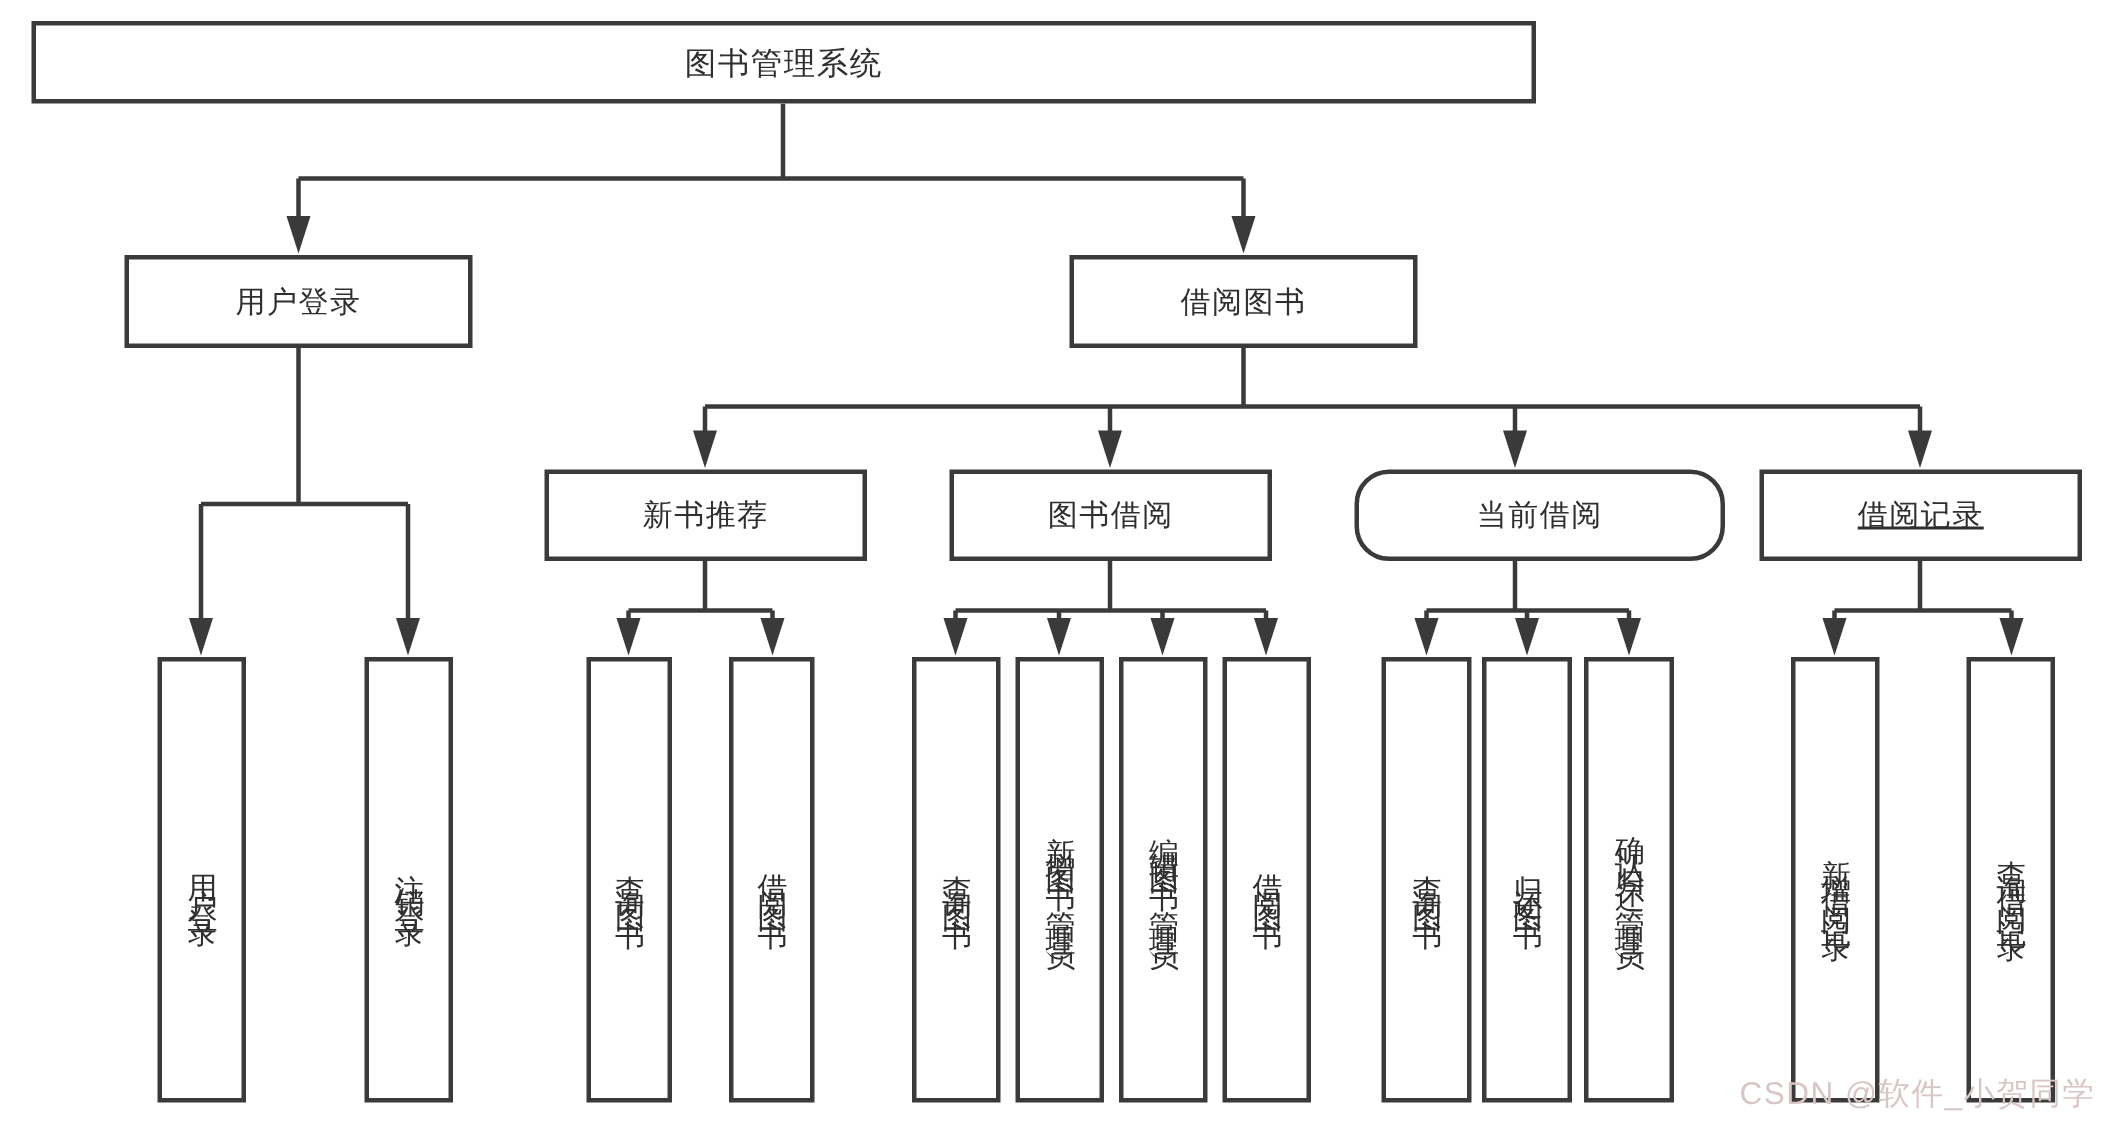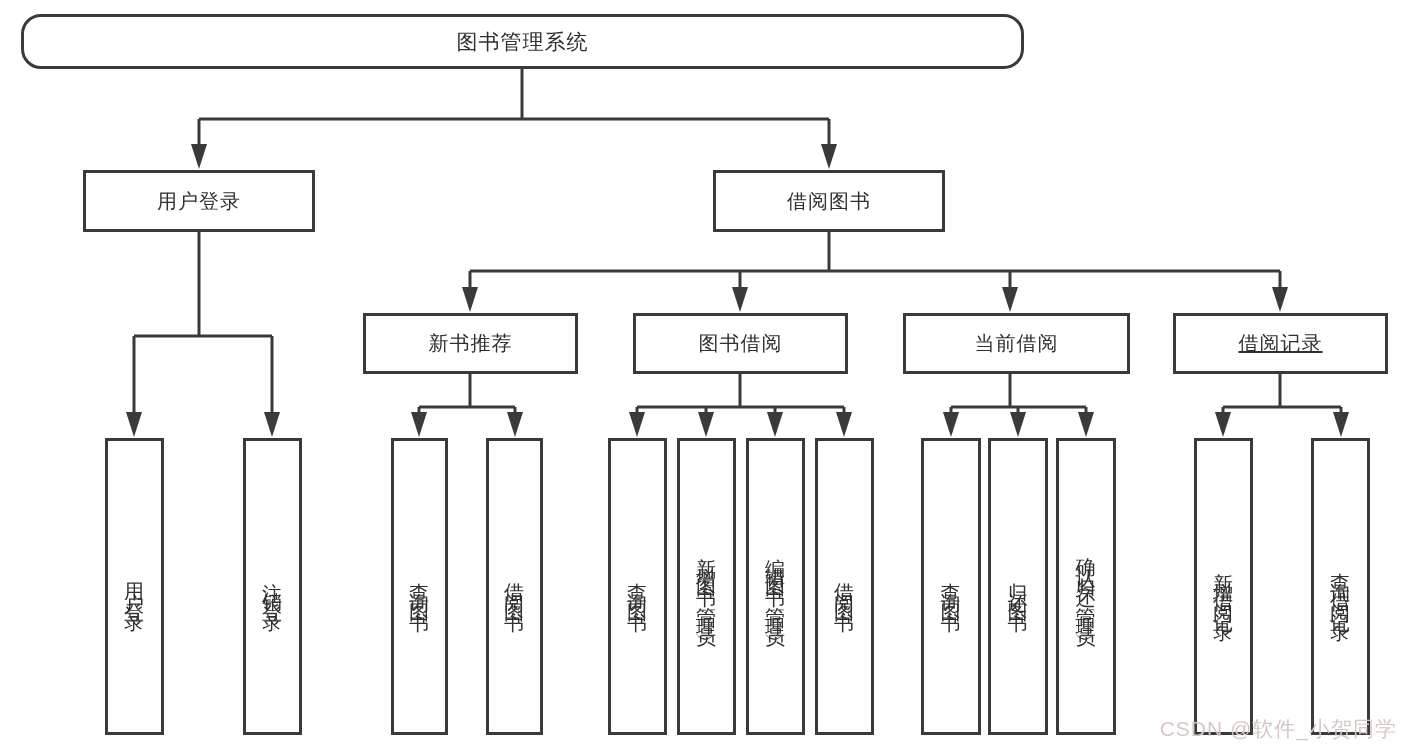--- a/index.html
+++ b/index.html
@@ -109,28 +109,28 @@
       <line x1="1086" y1="407" x2="1086" y2="414"></line>
       <polygon points="1078,412 1094,412 1086,437"></polygon>
       <line x1="1280" y1="374" x2="1280" y2="407"></line>
       <line x1="1223" y1="407" x2="1341" y2="407"></line>
       <line x1="1223" y1="407" x2="1223" y2="414"></line>
       <polygon points="1215,412 1231,412 1223,437"></polygon>
       <line x1="1341" y1="407" x2="1341" y2="414"></line>
       <polygon points="1333,412 1349,412 1341,437"></polygon>
     </svg>
 
-  <div class="node root" style="left:21px;top:14px;width:1003px;height:55px;border-radius:20px;">图书管理系统</div>
+  <div class="node root" style="left:21px;top:14px;width:1003px;height:55px;">图书管理系统</div>
 
   <div class="node" style="left:83px;top:170px;width:232px;height:62px;">用户登录</div>
   <div class="node" style="left:713px;top:170px;width:232px;height:62px;">借阅图书</div>
 
   <div class="node" style="left:633px;top:313px;width:215px;height:61px;">图书借阅</div>
   <div class="node" style="left:363px;top:313px;width:215px;height:61px;">新书推荐</div>
-  <div class="node" style="left:903px;top:313px;width:227px;height:61px;">当前借阅</div>
+  <div class="node" style="left:903px;top:313px;width:247px;height:61px;border-radius:23px;">当前借阅</div>
   <div class="node" style="left:1173px;top:313px;width:215px;height:61px;text-decoration:underline;">借阅记录</div>
 
   <div class="vbox" style="left:105px;top:438px;width:59px;height:297px;">用户登录</div>
   <div class="vbox" style="left:243px;top:438px;width:59px;height:297px;">注销登录</div>
 
   <div class="vbox" style="left:391px;top:438px;width:57px;height:297px;">查询图书</div>
   <div class="vbox" style="left:486px;top:438px;width:57px;height:297px;">借阅图书</div>
 
   <div class="vbox" style="left:608px;top:438px;width:59px;height:297px;">查询图书</div>
   <div class="vbox" style="left:677px;top:438px;width:59px;height:297px;">新增图书（管理员）</div>

